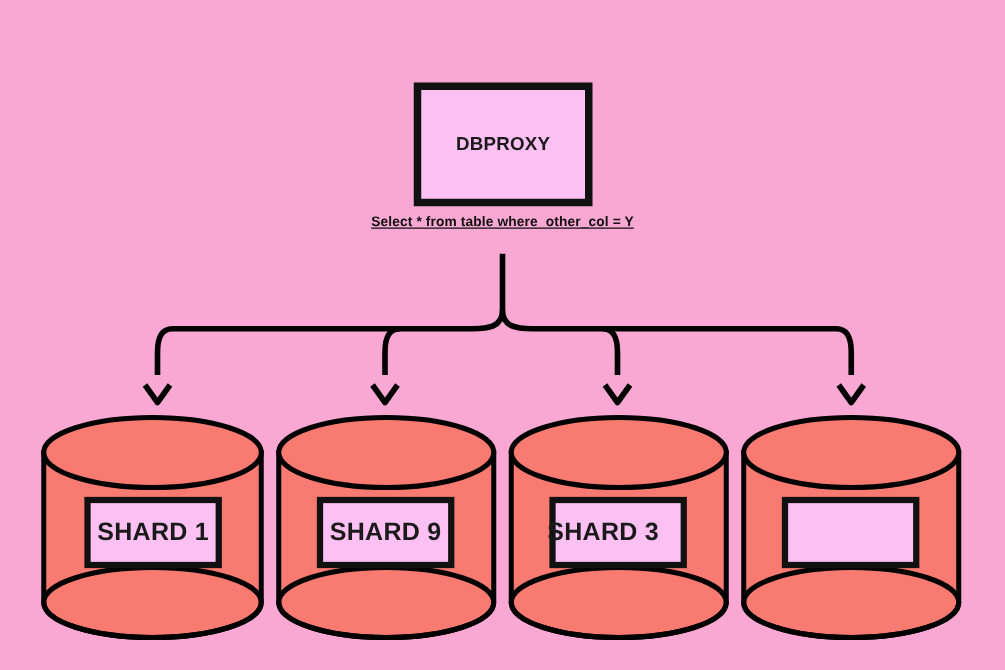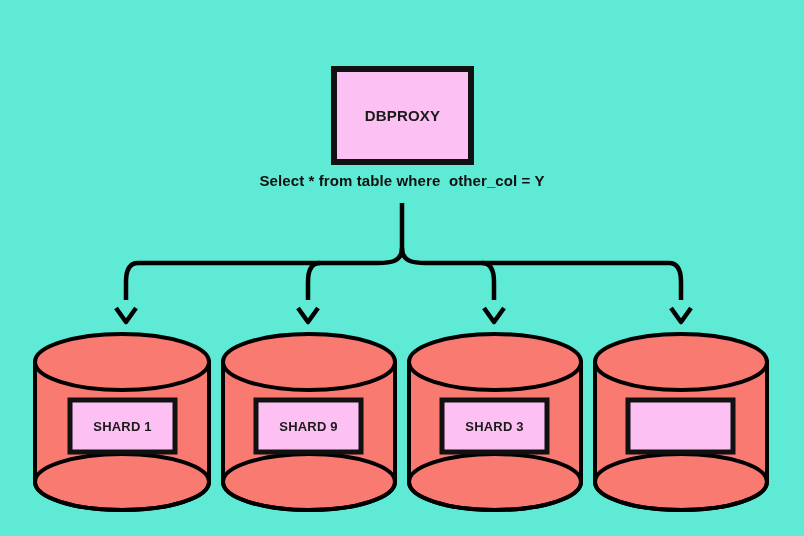--- a/index.html
+++ b/index.html
@@ -10,21 +10,21 @@
     width: 804px;
     height: 536px;
     overflow: hidden;
     font-family: "Liberation Sans", sans-serif;
     background: #d3e58e;
   }
   #canvas {
     position: relative;
     width: 804px;
     height: 536px;
-    background: #5eead4;
+    background: #f9a8d4;
   }
   #diagram-svg {
     position: absolute;
     left: 0;
     top: 0;
     width: 804px;
     height: 536px;
     display: block;
   }
   .node-label {
@@ -40,33 +40,34 @@
     pointer-events: none;
   }
   #dbproxy-label {
     left: 334px;
     top: 69px;
     width: 137px;
     height: 93px;
     font-size: 15px;
   }
   .shard-label-text {
-    font-size: 13px;
+    font-size: 20px;
   }
   #query-text {
     position: absolute;
     left: 0;
     top: 172px;
     width: 804px;
     text-align: center;
-    font-size: 15px;
+    font-size: 11px;
     font-weight: bold;
     color: #101010;
     white-space: pre;
     letter-spacing: 0.1px;
+    text-decoration: underline;
   }
 </style>
 </head>
 <body>
 
 <div id="canvas">
 
   <svg id="diagram-svg" viewBox="0 0 804 536" xmlns="http://www.w3.org/2000/svg">
 
     <rect x="334" y="69" width="137" height="93" fill="#fcc0f3" stroke="#111111" stroke-width="6"></rect>
@@ -129,16 +130,16 @@
   </svg>
 
   <div id="dbproxy-label" class="node-label">DBPROXY</div>
 
   <div id="query-text">Select * from table where  other_col = Y</div>
 
   <div class="node-label shard-label-text" style="left:70px; top:400px; width:105px; height:52px;">SHARD 1</div>
 
   <div class="node-label shard-label-text" style="left:256px; top:400px; width:105px; height:52px;">SHARD 9</div>
 
-  <div class="node-label shard-label-text" style="left:442px; top:400px; width:105px; height:52px;">SHARD 3</div>
+  <div class="node-label shard-label-text" style="left:430px; top:400px; width:105px; height:52px;">SHARD 3</div>
 
 
 </div>
 
 </body></html>

